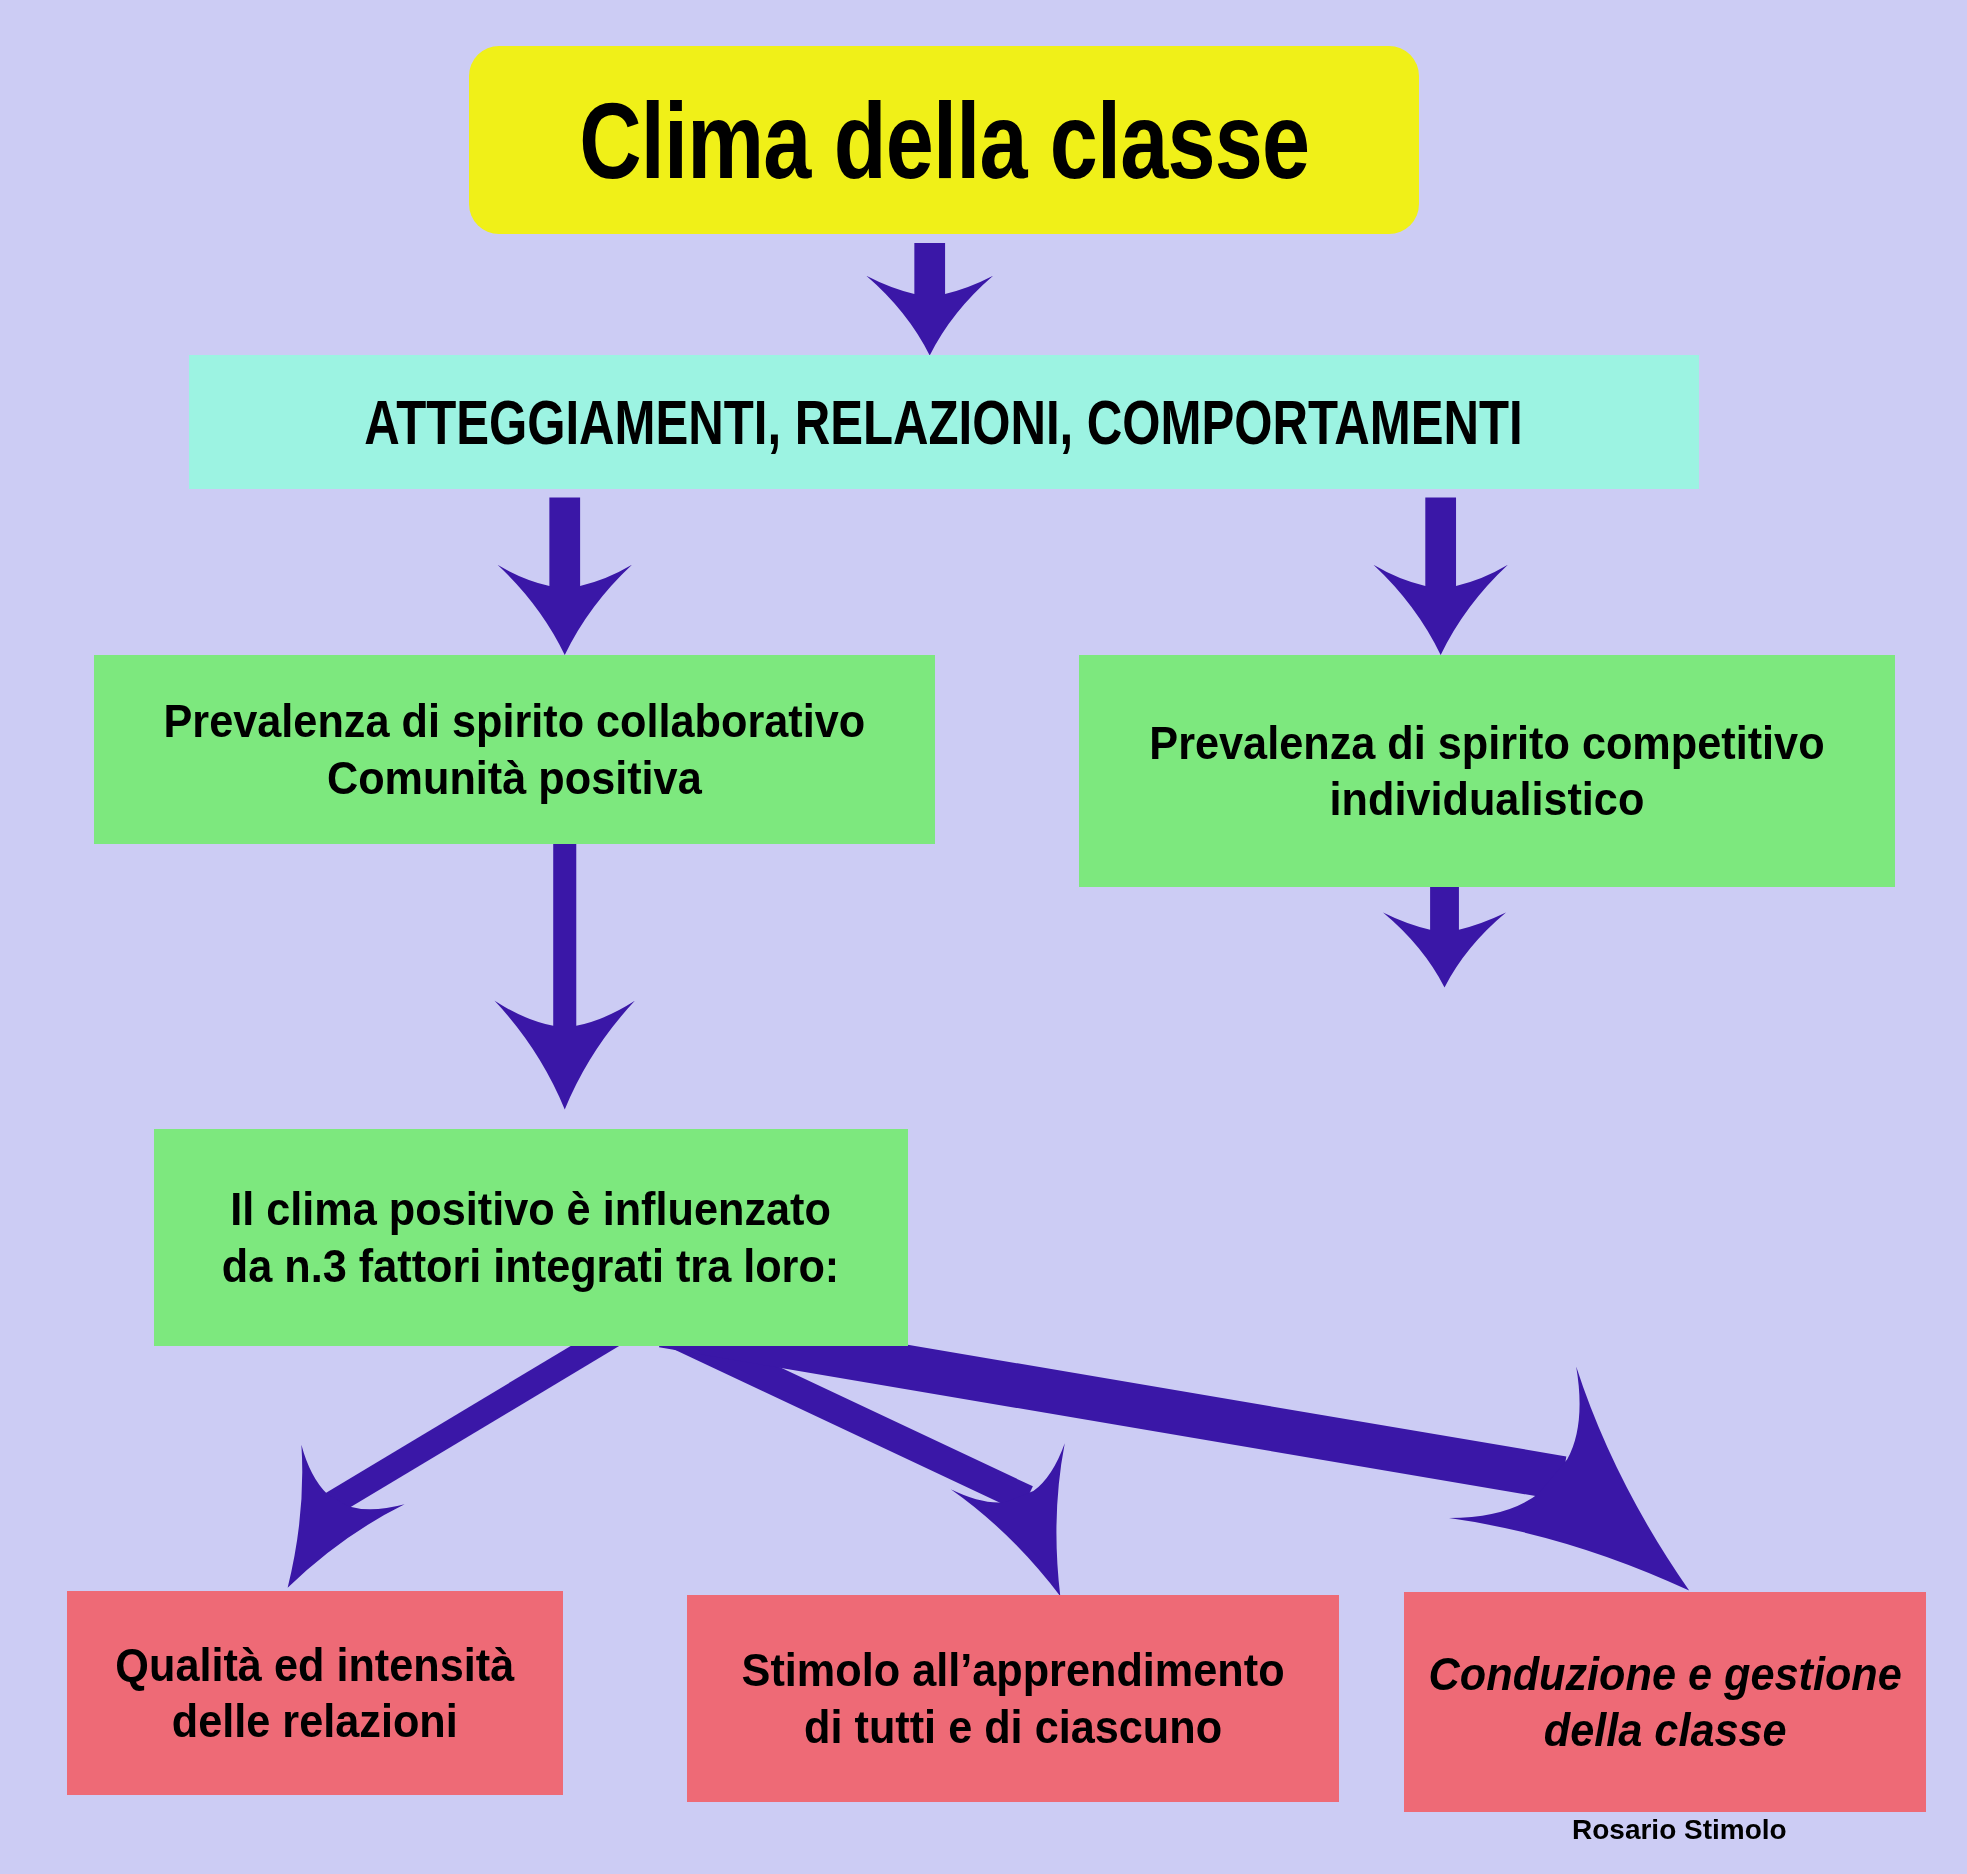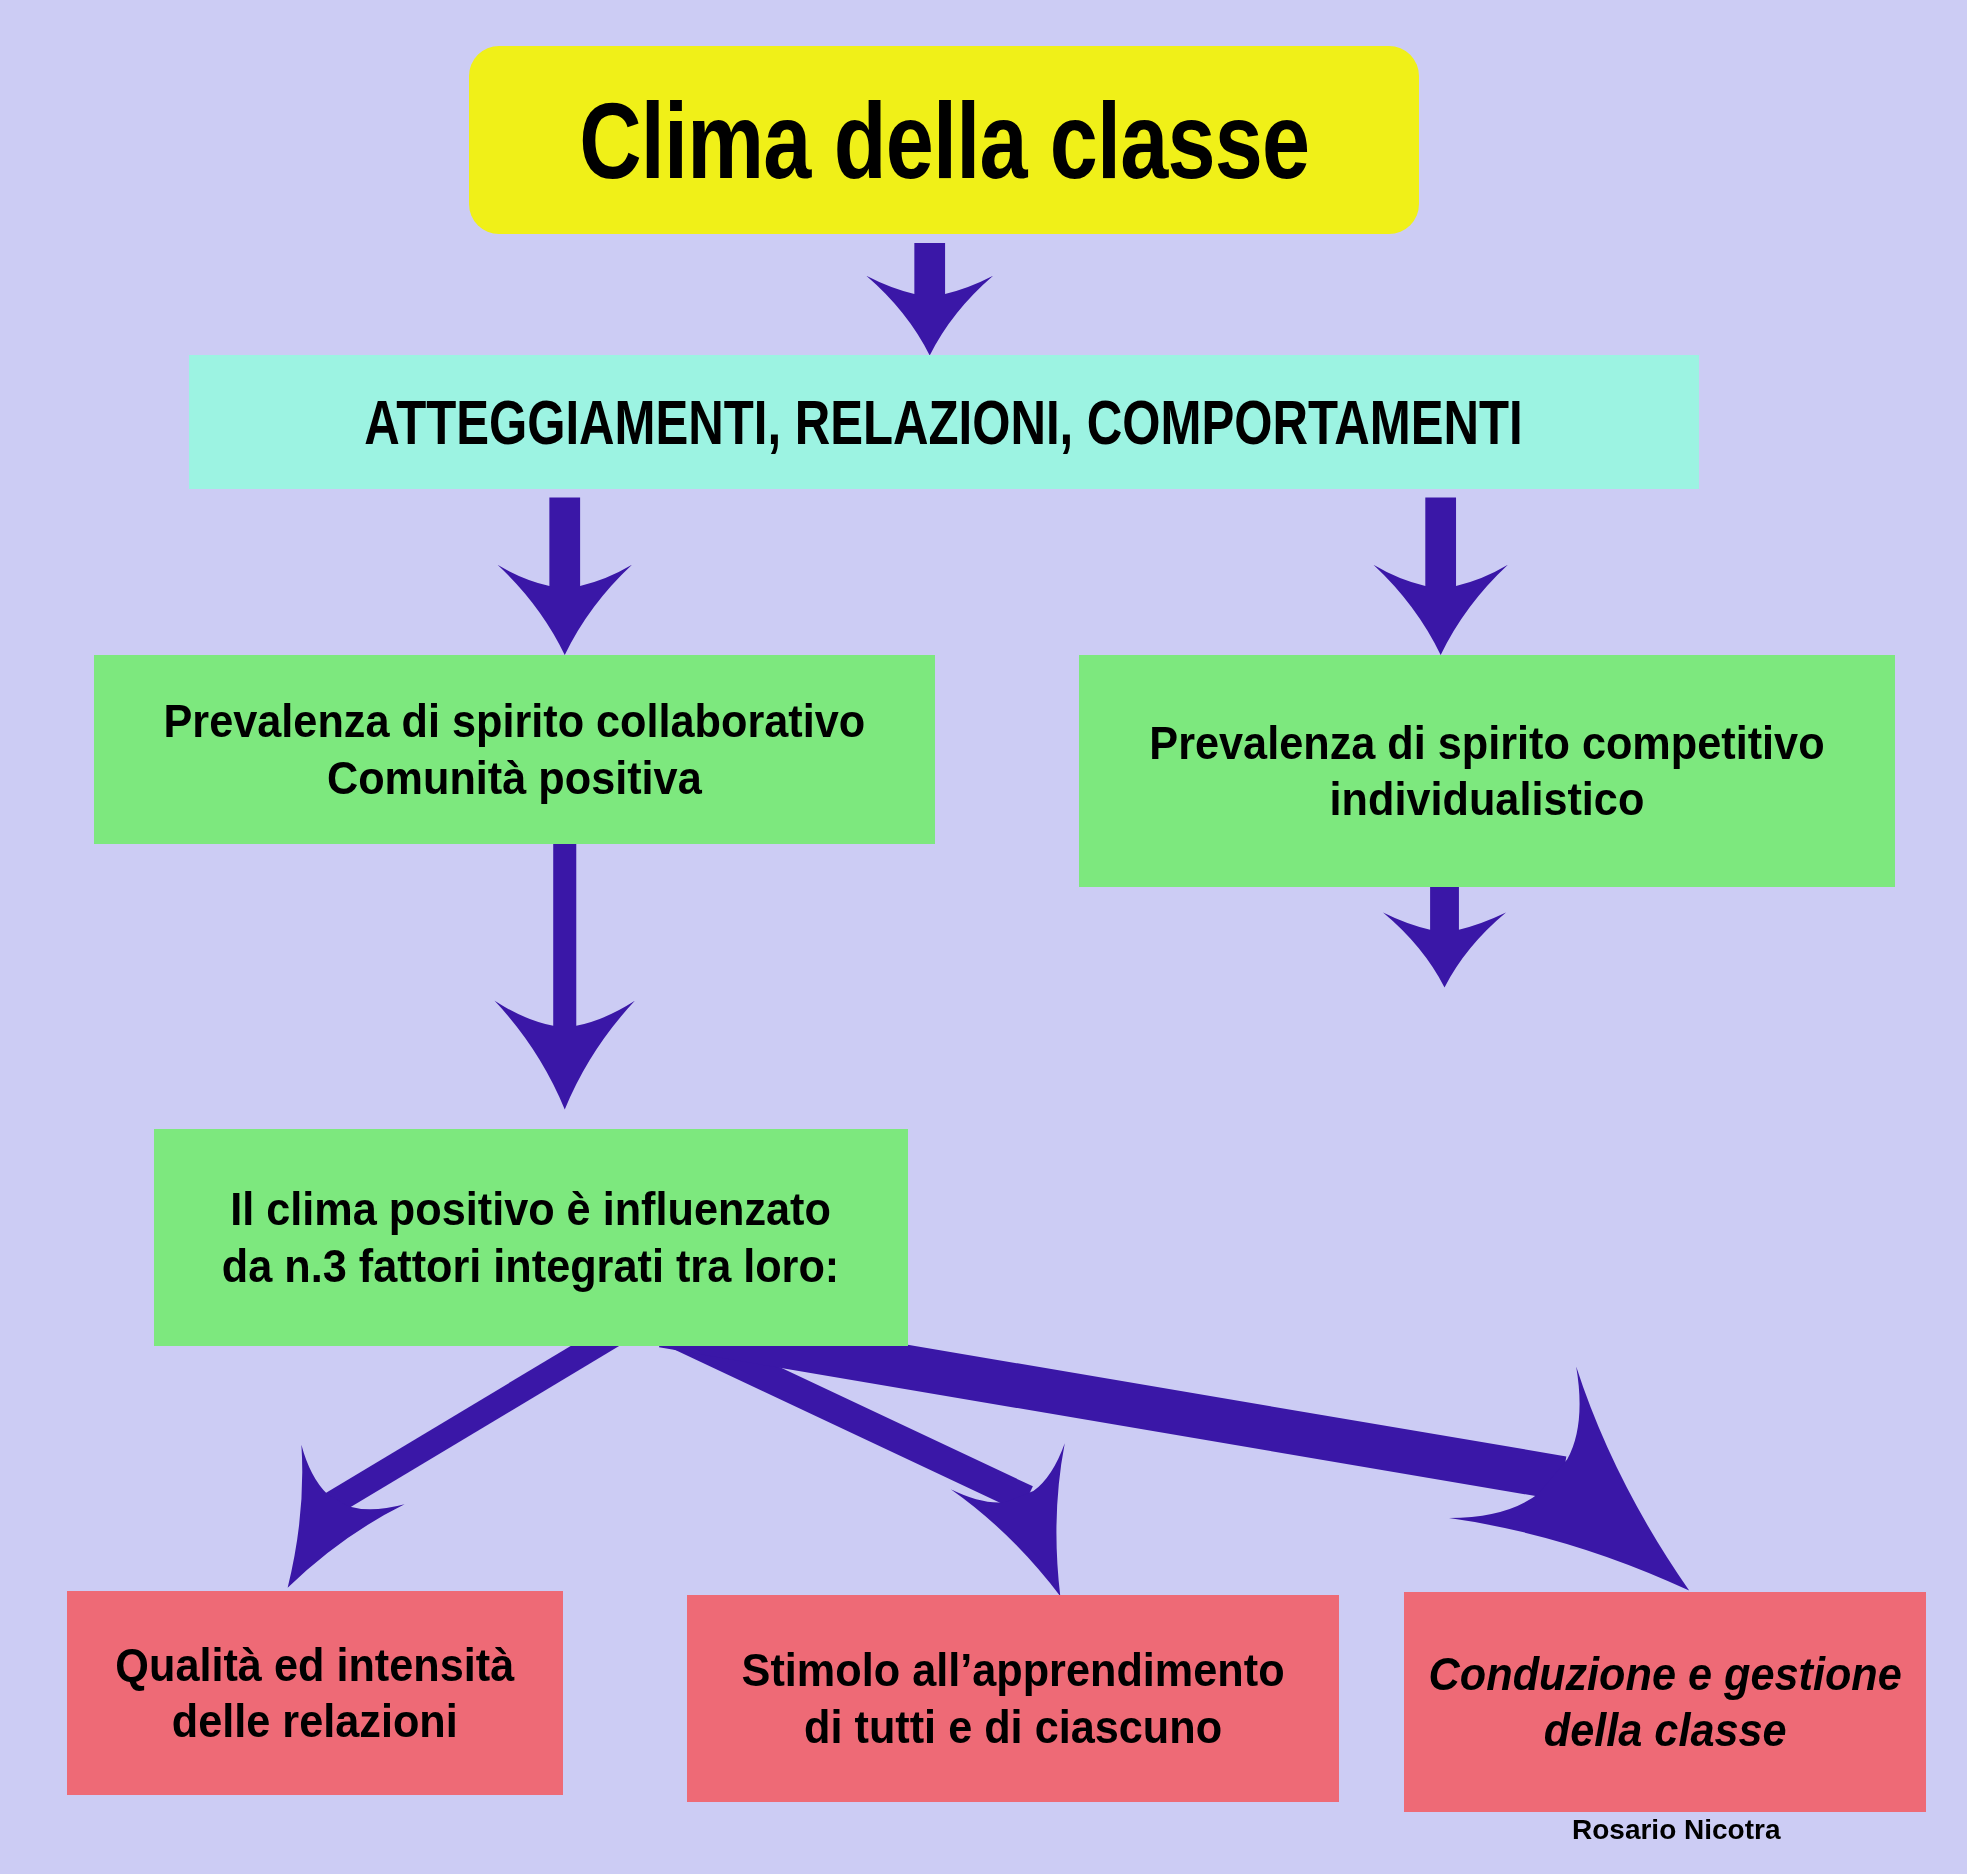--- a/index.html
+++ b/index.html
@@ -122,16 +122,16 @@
     </div>
   </div>
 
   <div class="box red" style="left:1404px; top:1592px; width:522px; height:220px;font-style:italic;">
     <div class="squeeze sq92 body-text">
       <span class="line">Conduzione e gestione</span>
       <span class="line">della classe</span>
     </div>
   </div>
 
-  <div class="signature">Rosario Nicotra</div>
+  <div class="signature">Rosario Stimolo</div>
 
 </div>
 
 
 </body></html>

